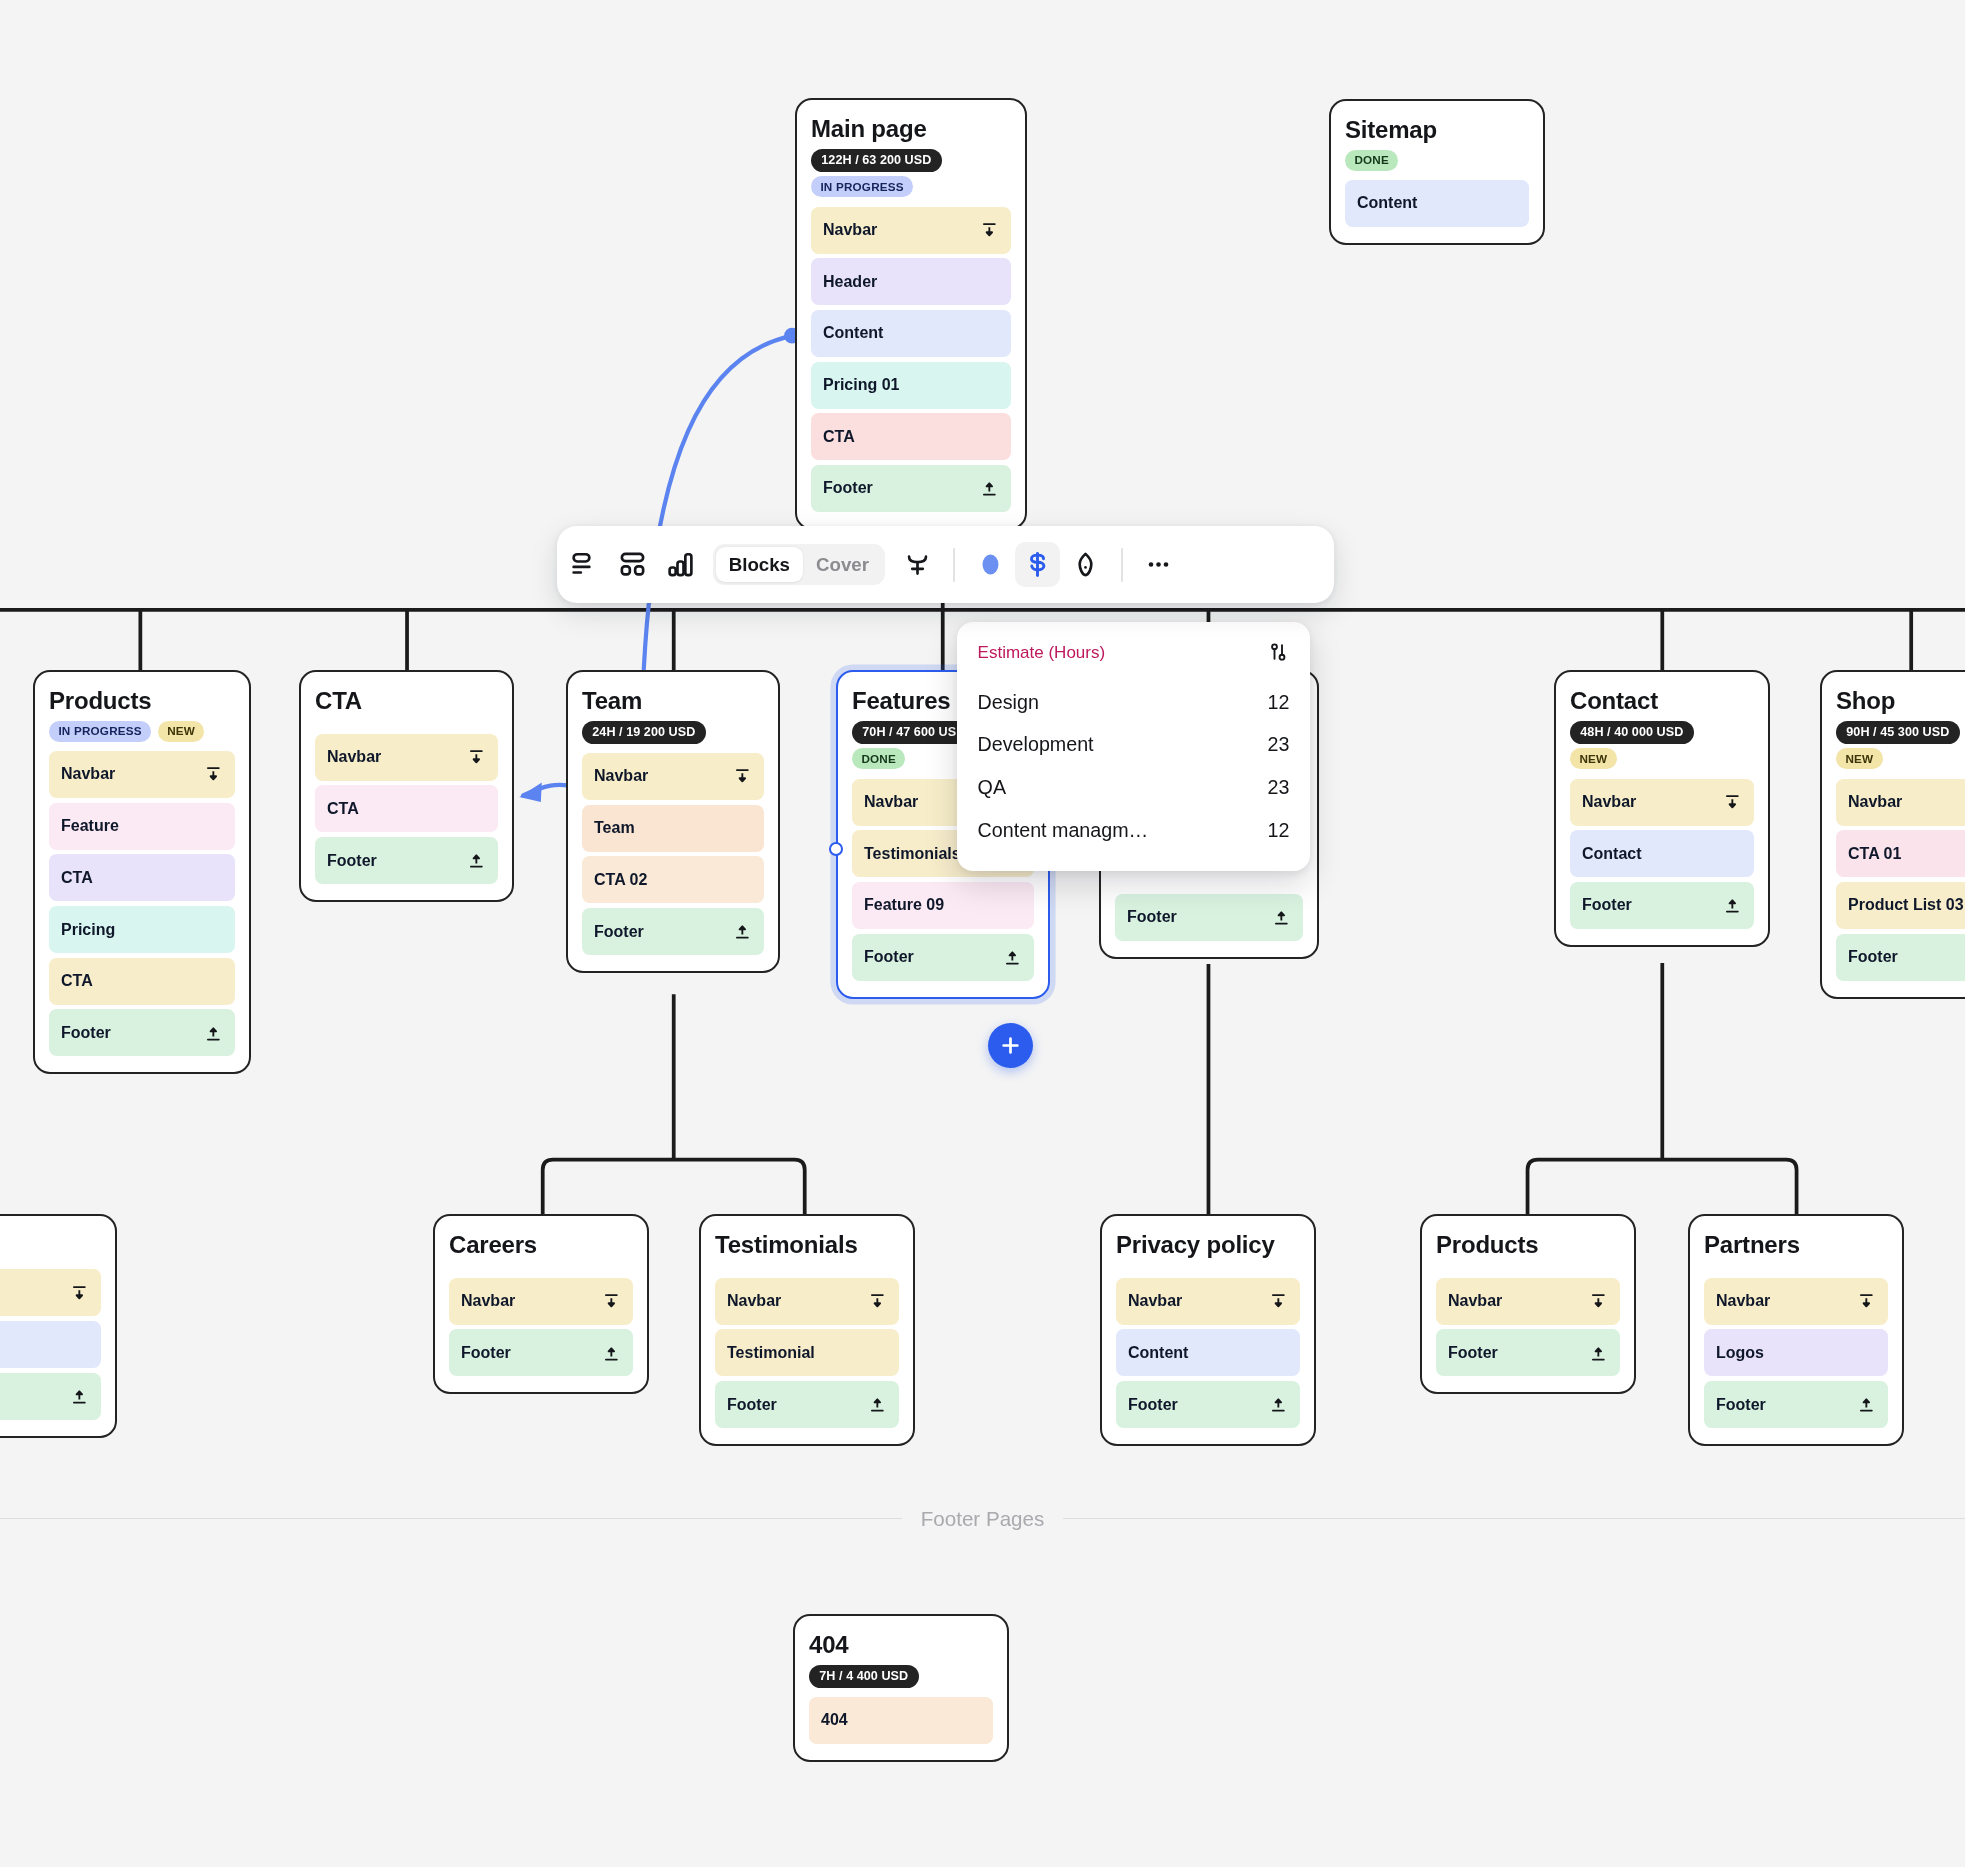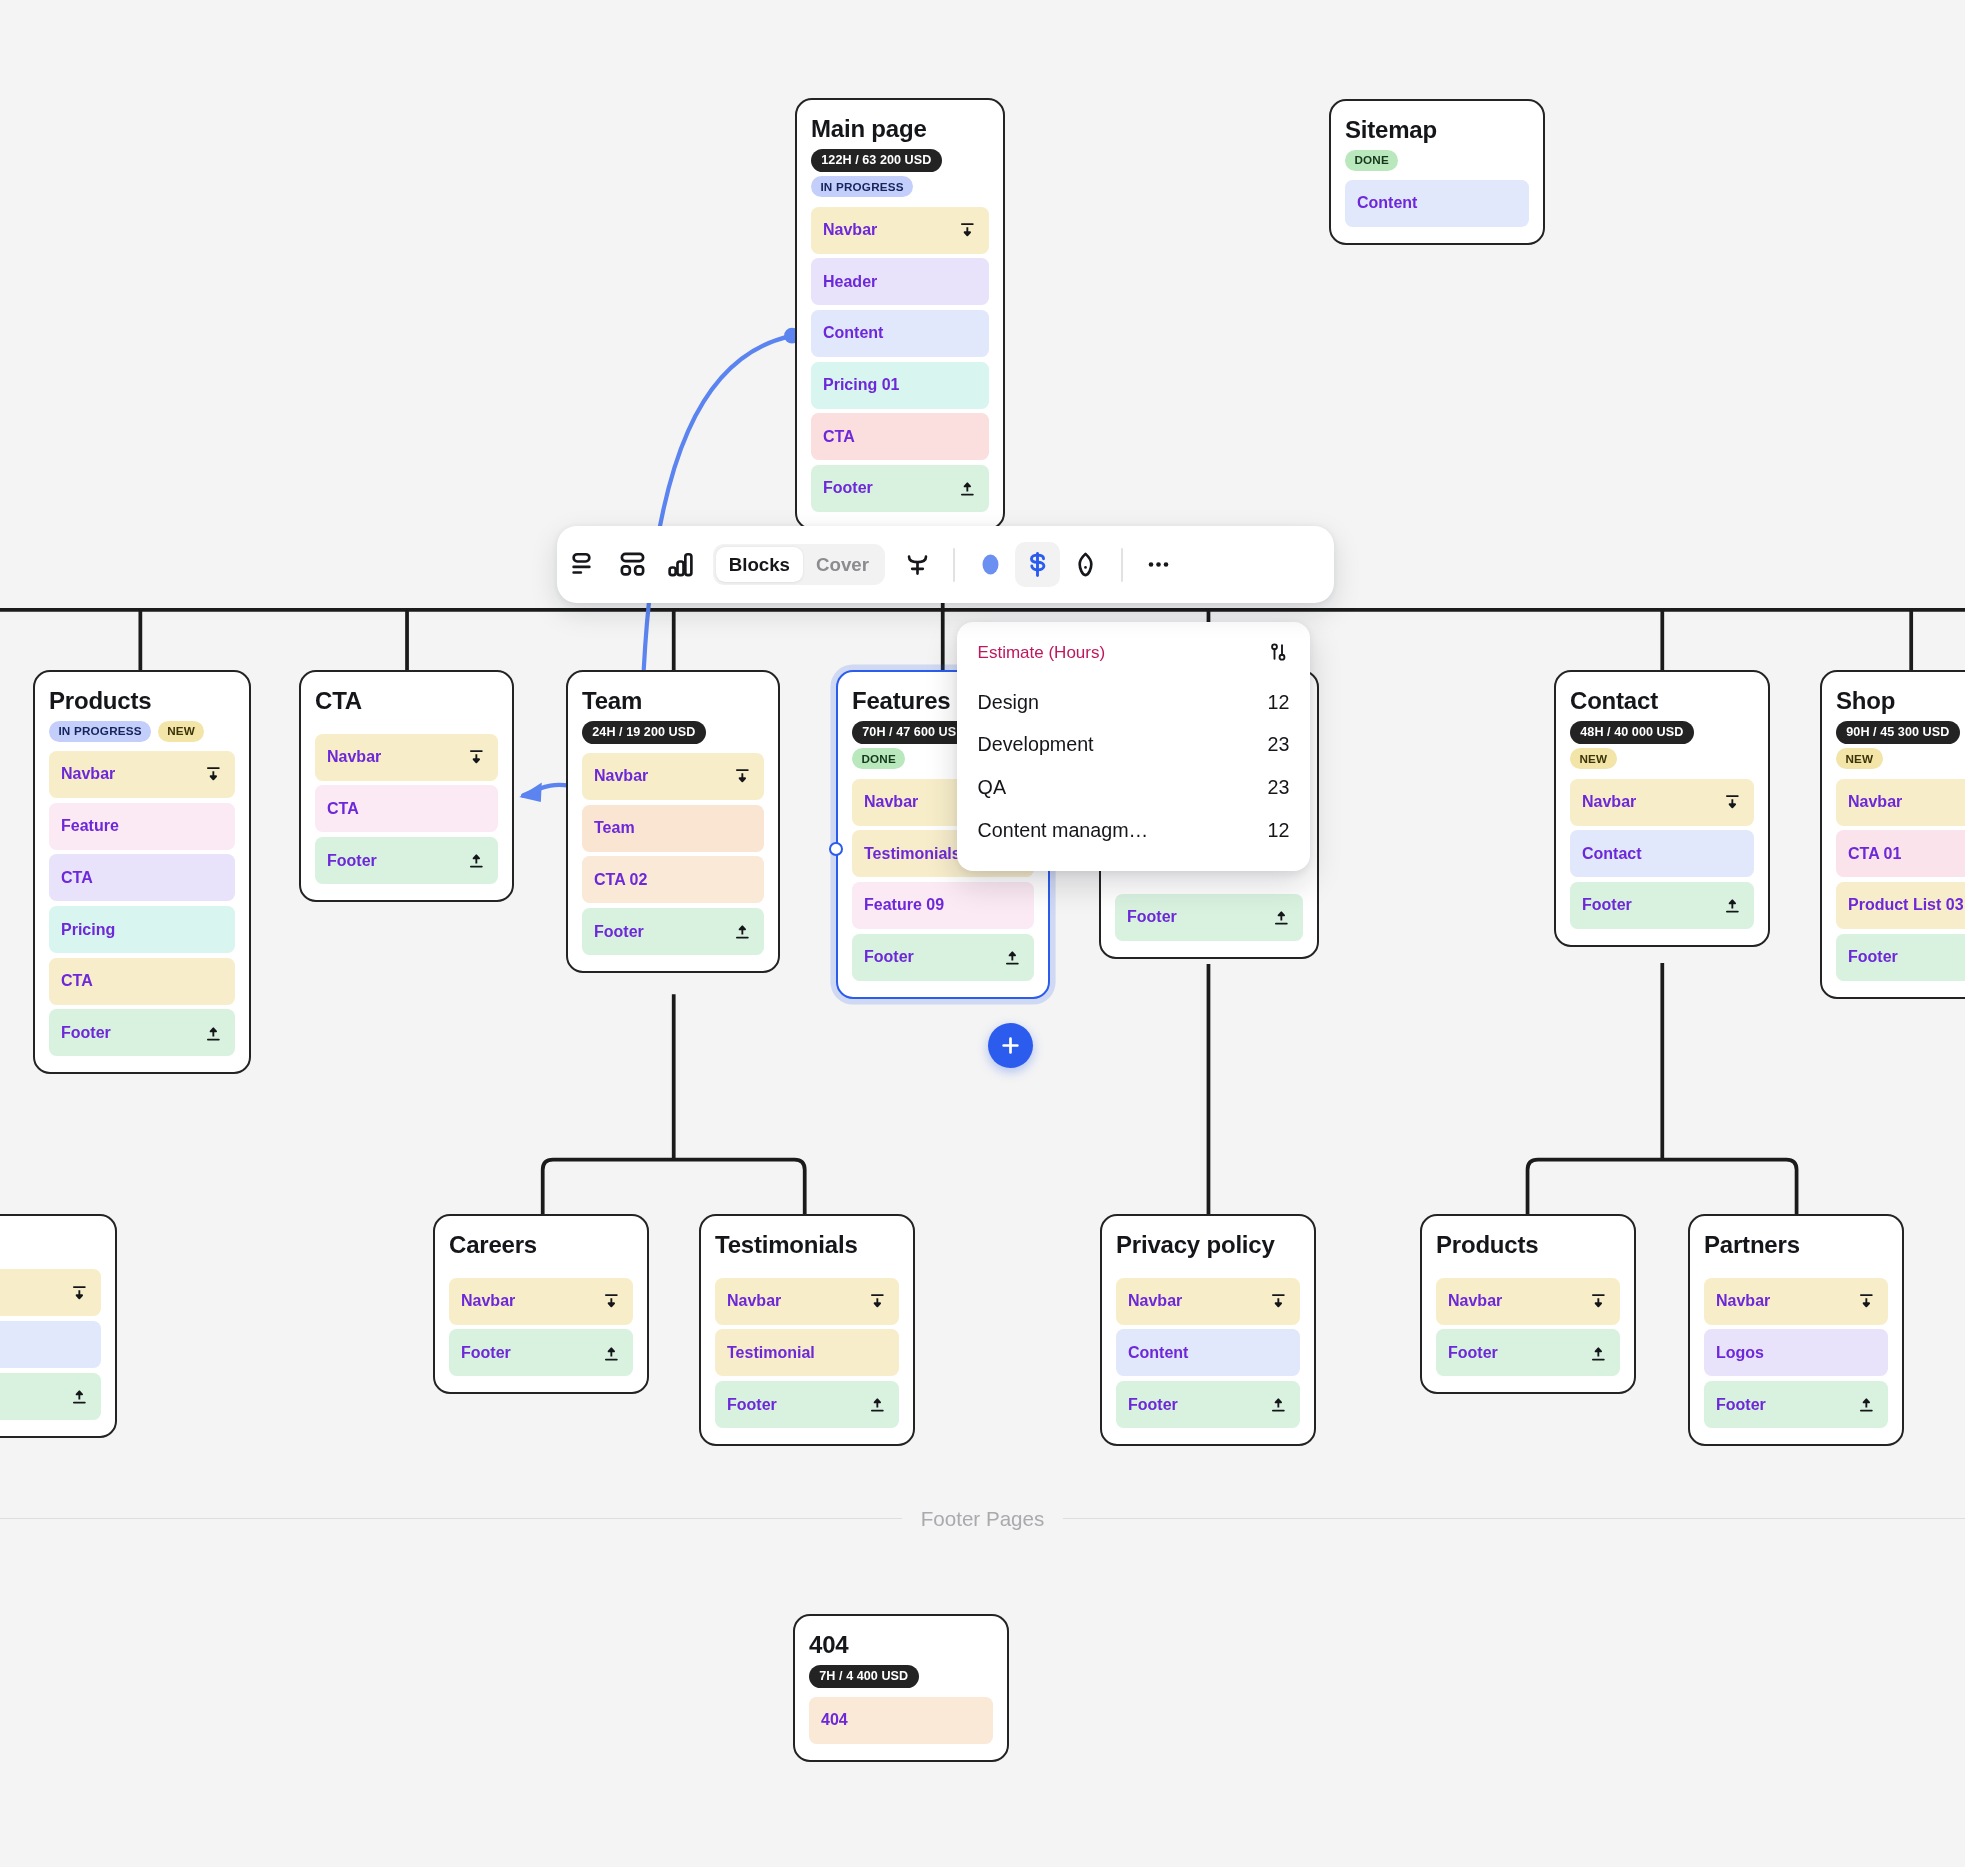--- a/index.html
+++ b/index.html
@@ -72,21 +72,21 @@
   .blocks { display: flex; flex-direction: column; gap: 4.7px; margin-top: 4.7px; }
   .block {
     border-radius: 7.5px;
     height: 47px;
     display: flex;
     align-items: center;
     justify-content: space-between;
     padding: 0 12px;
     font-size: 16px;
     font-weight: 600;
-    color: #6d28d9;
+    color: #0f172a;
     white-space: nowrap;
     overflow: hidden;
   }
   .blk-yellow { background: #f7eec9; }
   .blk-yellow2{ background: #f7edcb; }
   .blk-purple { background: #e8e3fb; }
   .blk-blue   { background: #e2e8fb; }
   .blk-pink   { background: #fbe3ec; }
   .blk-pinklt { background: #fbe9f3; }
   .blk-red    { background: #fbdede; }
@@ -221,21 +221,21 @@
 
     <line x1="2015" y1="1090" x2="2015" y2="1303" stroke="#1b1b1b" stroke-width="8"></line>
 
     <path d="M1690 718 C1500 760, 1400 980, 1376 1430" fill="none" stroke="#5b84f0" stroke-width="9" stroke-linecap="round"></path>
     <circle cx="1693" cy="717" r="17" fill="#5b84f0"></circle>
 
     <path d="M1245 1686 C1190 1668, 1160 1680, 1118 1700" fill="none" stroke="#5b84f0" stroke-width="9" stroke-linecap="round"></path>
     <polygon points="1110,1703 1158,1672 1156,1714" fill="#5b84f0"></polygon>
   </svg>
 
-  <div class="card" style="left:795px; top:98px; width:210px;">
+  <div class="card" style="left:795px; top:98px; width:232px;">
     <div class="card-title">Main page</div>
     <div class="badge-row">
       <span class="chip-cost">122H / 63 200 USD</span>
     </div>
     <div class="badge-row">
       <span class="chip-status st-inprogress">IN PROGRESS</span>
     </div>
     <div class="blocks">
       <div class="block blk-yellow">
         <span>Navbar</span>

